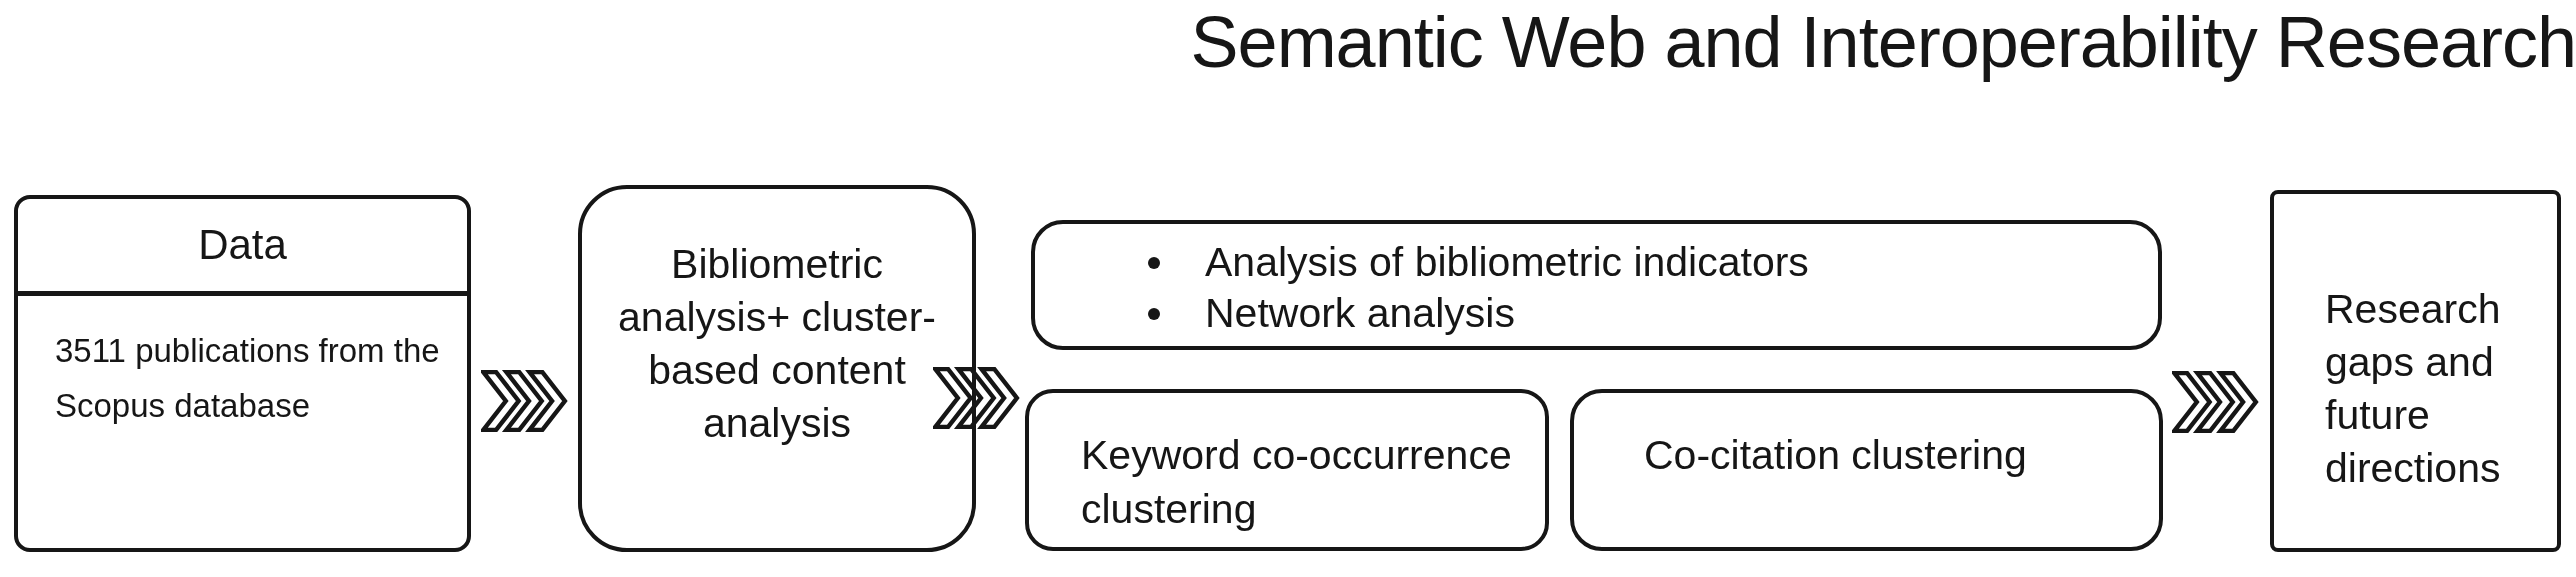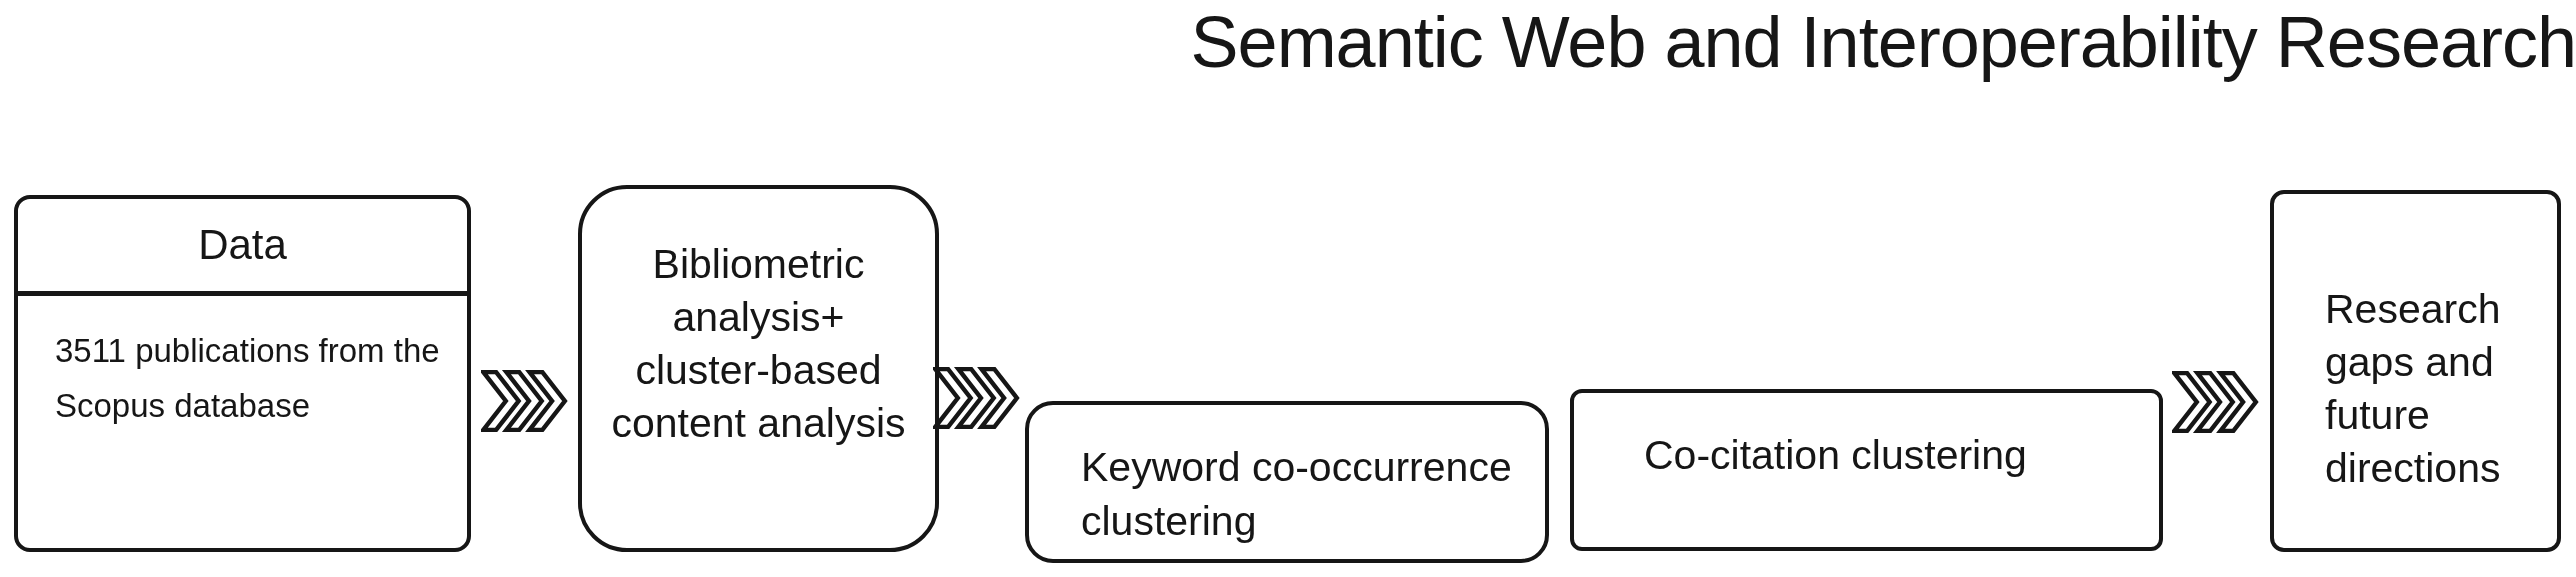--- a/index.html
+++ b/index.html
@@ -21,46 +21,46 @@
   #data-box .hdr {
     height:97px; border-bottom:5px solid var(--ink);
     display:flex; align-items:center; justify-content:center;
     font-size:42px;
   }
   #data-box .bdy {
     padding:27px 22px 0 37px; font-size:33px; line-height:55px;
   }
   
   #method-box {
-    left:578px; top:185px; width:361px; height:367px; border-radius:49px;
+    left:578px; top:185px; width:398px; height:367px; border-radius:49px;
     padding:49px 26px 0 26px; text-align:center;
     font-size:41px; line-height:53px;
   }
   
   #analysis-box {
     left:1031px; top:220px; width:1131px; height:130px; border-radius:32px;
     padding:13px 20px 0 113px; font-size:41px; line-height:51px;
   }
   .bullet-row { display:flex; align-items:flex-start; }
   .dot {
     width:12px; height:12px; border-radius:50%; background:var(--ink);
     margin:20px 45px 0 0; flex:0 0 auto;
   }
   
   #keyword-box {
     left:1025px; top:389px; width:524px; height:162px; border-radius:28px;
-    padding:35px 18px 0 52px; font-size:41px; line-height:54px;margin-top:12px;
+    padding:35px 18px 0 52px; font-size:41px; line-height:54px;
   }
   #cocitation-box {
-    left:1570px; top:389px; width:593px; height:162px; border-radius:12px;
+    left:1570px; top:389px; width:593px; height:162px; border-radius:32px;
     padding:35px 18px 0 70px; font-size:41px; line-height:54px;
   }
   
   #outcome-box {
-    left:2270px; top:190px; width:291px; height:362px; border-radius:14px;
+    left:2270px; top:190px; width:291px; height:362px; border-radius:8px;
     padding:89px 8px 0 51px; font-size:41px; line-height:53px;
   }
   
   .chevron { position:absolute; color:var(--ink); }
   #chevron-1 { left:481px; top:370px; }
   #chevron-2 { left:933px; top:367px; }
   #chevron-3 { left:2172px; top:371px; }
 </style>
 </head>
 <body>
@@ -83,20 +83,30 @@
   <div class="box" id="method-box">
     <span>Bibliometric analysis+ cluster-based content analysis</span>
   </div>
 
   <svg class="chevron" id="chevron-2" width="87" height="62" viewBox="0 0 88 63" fill="none" stroke="currentColor" stroke-width="4.5">
     <path d="M2,2 H15 L38,31.5 L15,61 H2 L25,31.5 Z"></path>
     <path d="M2,2 H15 L38,31.5 L15,61 H2 L25,31.5 Z" transform="translate(23.5,0)"></path>
     <path d="M2,2 H15 L38,31.5 L15,61 H2 L25,31.5 Z" transform="translate(47,0)"></path>
   </svg>
 
+  <div class="box" id="analysis-box">
+    <div class="bullet-row">
+      <span class="dot"></span>
+      <span>Analysis of bibliometric indicators</span>
+    </div>
+    <div class="bullet-row">
+      <span class="dot"></span>
+      <span>Network analysis</span>
+    </div>
+  </div>
 
   <div class="box" id="keyword-box">
     <span>Keyword co-occurrence clustering</span>
   </div>
 
   <div class="box" id="cocitation-box">
     <span>Co-citation clustering</span>
   </div>
 
   <svg class="chevron" id="chevron-3" width="87" height="62" viewBox="0 0 88 63" fill="none" stroke="currentColor" stroke-width="4.5">

